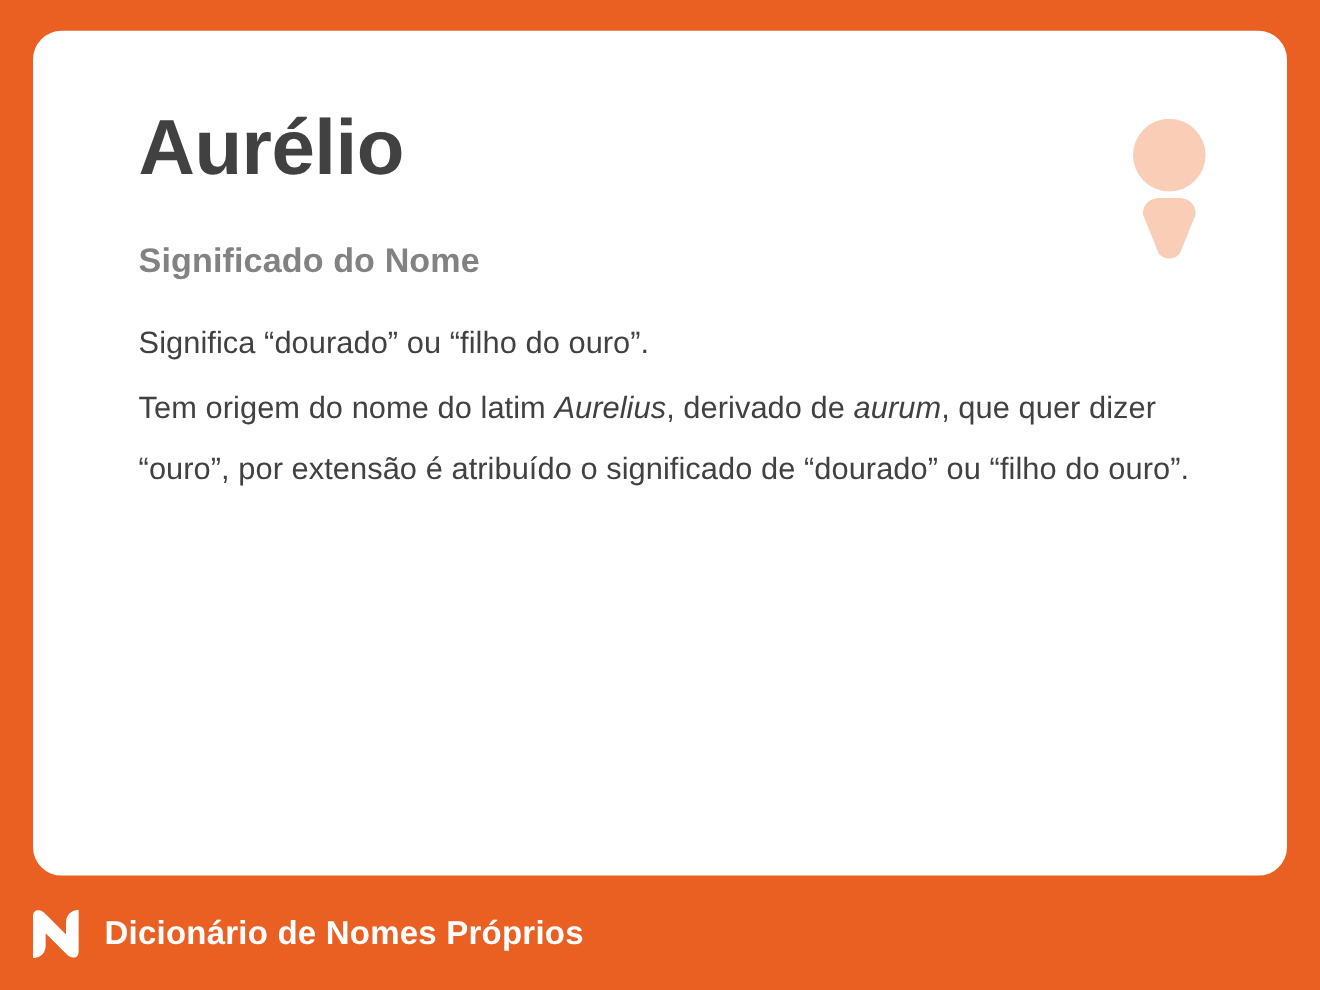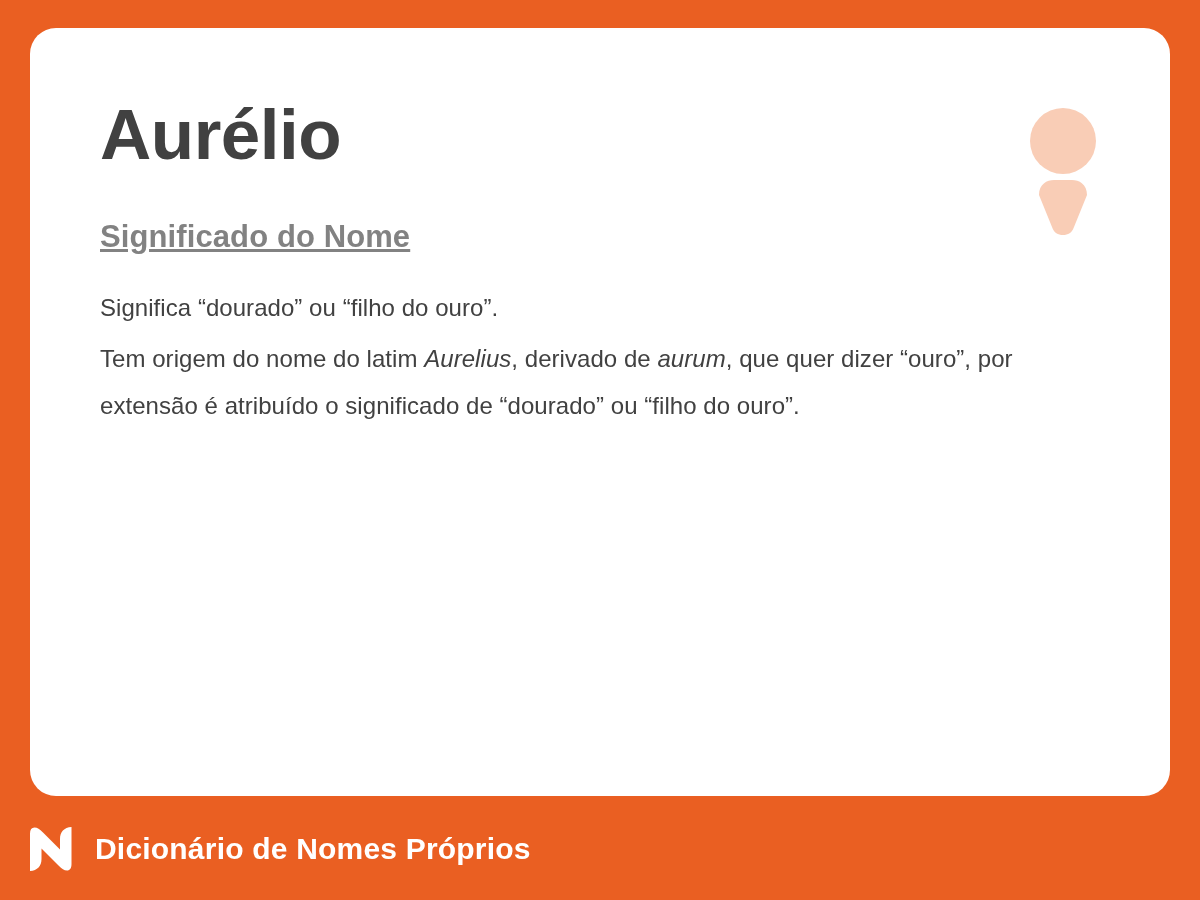--- a/index.html
+++ b/index.html
@@ -25,21 +25,21 @@
   
   .card {
     position: absolute;
     left: 30px;
     top: 28px;
     width: 1140px;
     height: 768px;
     background: #FFFFFF;
     border-radius: 26px;
     box-sizing: border-box;
-    padding: 58px 70px 0 70px;
+    padding: 58px 70px 0 96px;
   }
 
   .card-inner {
     position: relative;
     width: 100%;
     height: 100%;
   }
 
   
   .person-icon {
@@ -62,30 +62,29 @@
   }
 
   
   .section-subtitle {
     margin: 0;
     padding-top: 46px;
     font-size: 31px;
     font-weight: bold;
     color: #828282;
     letter-spacing: 0.1px;
-    text-decoration: underline;
   }
 
   
   .definition-block {
     padding-top: 30px;
   }
   .definition-paragraph {
     margin: 0 0 0 0;
-    font-size: 24px;
+    font-size: 28px;
     line-height: 1.95;
     color: #414141;
     letter-spacing: 0.05px;
     max-width: 1030px;
   }
   .definition-paragraph + .definition-paragraph {
     margin-top: 5px;
   }
   .definition-paragraph em {
     font-style: italic;

